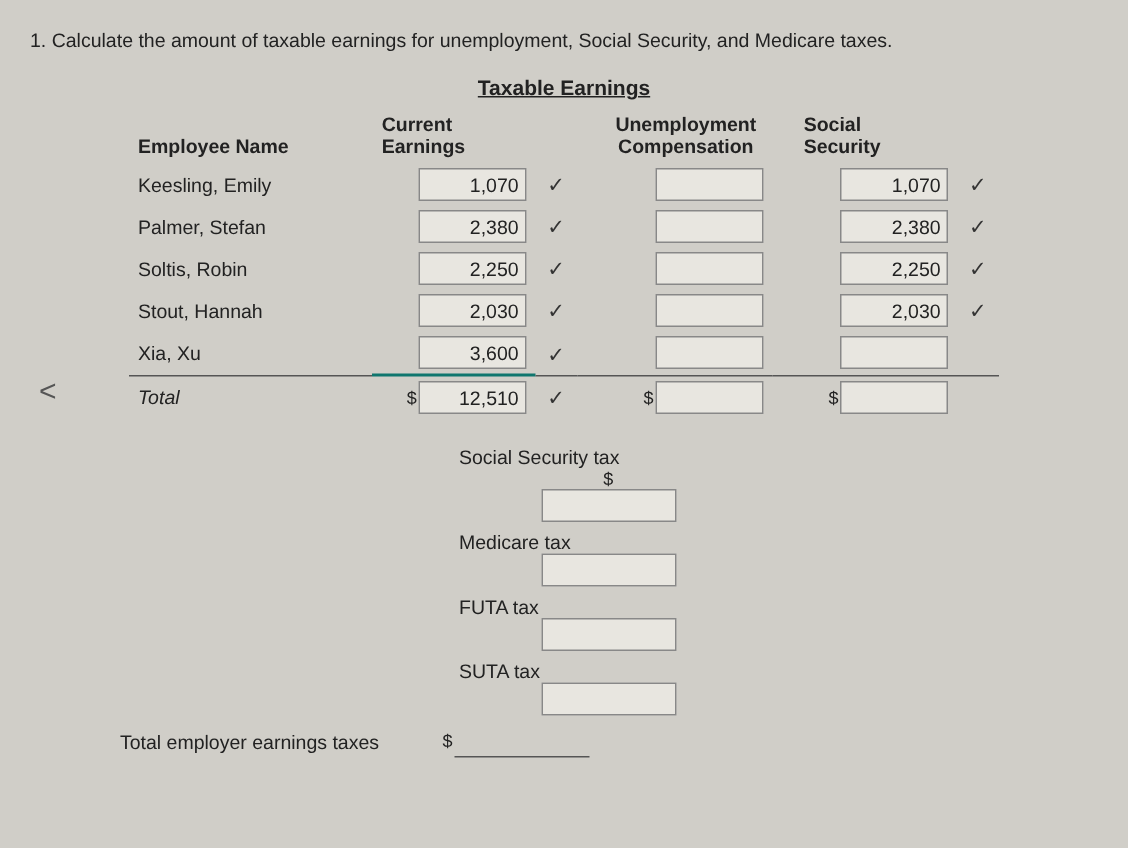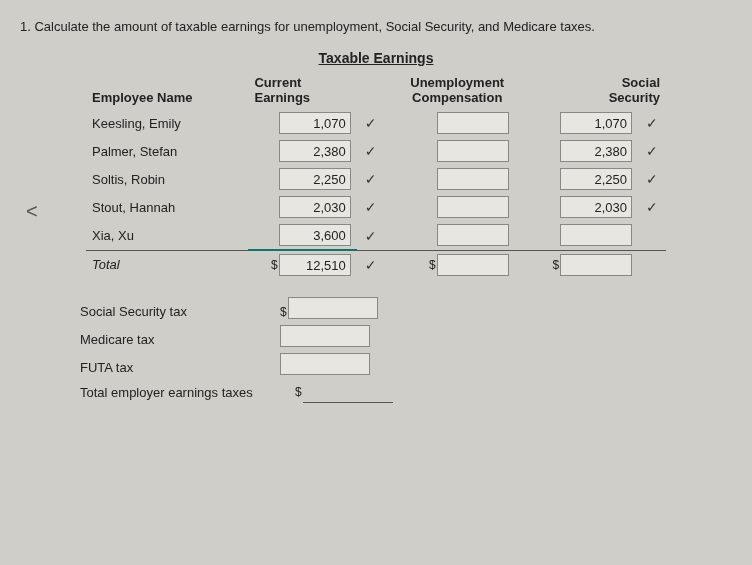--- a/index.html
+++ b/index.html
@@ -77,23 +77,24 @@
     }
     .total-label {
       font-style: italic;
     }
     .bottom-section {
       margin-left: 60px;
       margin-top: 10px;
     }
     .bottom-row {
       display: flex;
-      align-items: flex-end;
+      align-items: center;
       margin-bottom: 6px;
       font-size: 13px;
+      flex-direction: column;
     }
     .bottom-row .row-label {
       width: 200px;
     }
     .bottom-input {
       border: 1px solid #888;
       background: #e8e6e0;
       width: 90px;
       height: 22px;
       display: inline-block;
@@ -139,21 +140,21 @@
       <col style="width:120px">
       <col style="width:14px">
       <col style="width:100px">
       <col style="width:14px">
     </colgroup>
     <thead>
       <tr class="header-row">
         <th class="emp-name-header">Employee Name</th>
         <th colspan="2" style="text-align:left">Current<br>Earnings</th>
         <th colspan="2" style="text-align:center">Unemployment<br>Compensation</th>
-        <th colspan="2" style="text-align:right">Social<br>Security</th>
+        <th colspan="2" style="text-align:left">Social<br>Security</th>
       </tr>
     </thead>
     <tbody>
 
 
       <tr>
         <td class="col-employee">Keesling, Emily</td>
         <td style="text-align:right; white-space:nowrap; vertical-align:middle">
           <span class="input-box">1,070</span>
         </td>
@@ -257,19 +258,23 @@
       <span class="bottom-input"></span>
     </div>
     <div class="bottom-row">
       <span class="row-label">Medicare tax</span>
       <span class="bottom-input"></span>
     </div>
     <div class="bottom-row">
       <span class="row-label">FUTA tax</span>
       <span class="bottom-input"></span>
     </div>
+    <div class="bottom-row">
+      <span class="row-label">SUTA tax</span>
+      <span class="bottom-input"></span>
+    </div>
     <div class="bottom-total-row">
       <span class="row-label">Total employer earnings taxes</span>
       <span style="font-size:12px; margin-right:1px">$</span>
       <span class="bottom-input" style="border-bottom:1px solid #555; border-top:none; border-left:none; border-right:none; background:transparent; width:90px; display:inline-block; height:22px;"></span>
     </div>
   </div>
 </div>
 
 </body></html>

